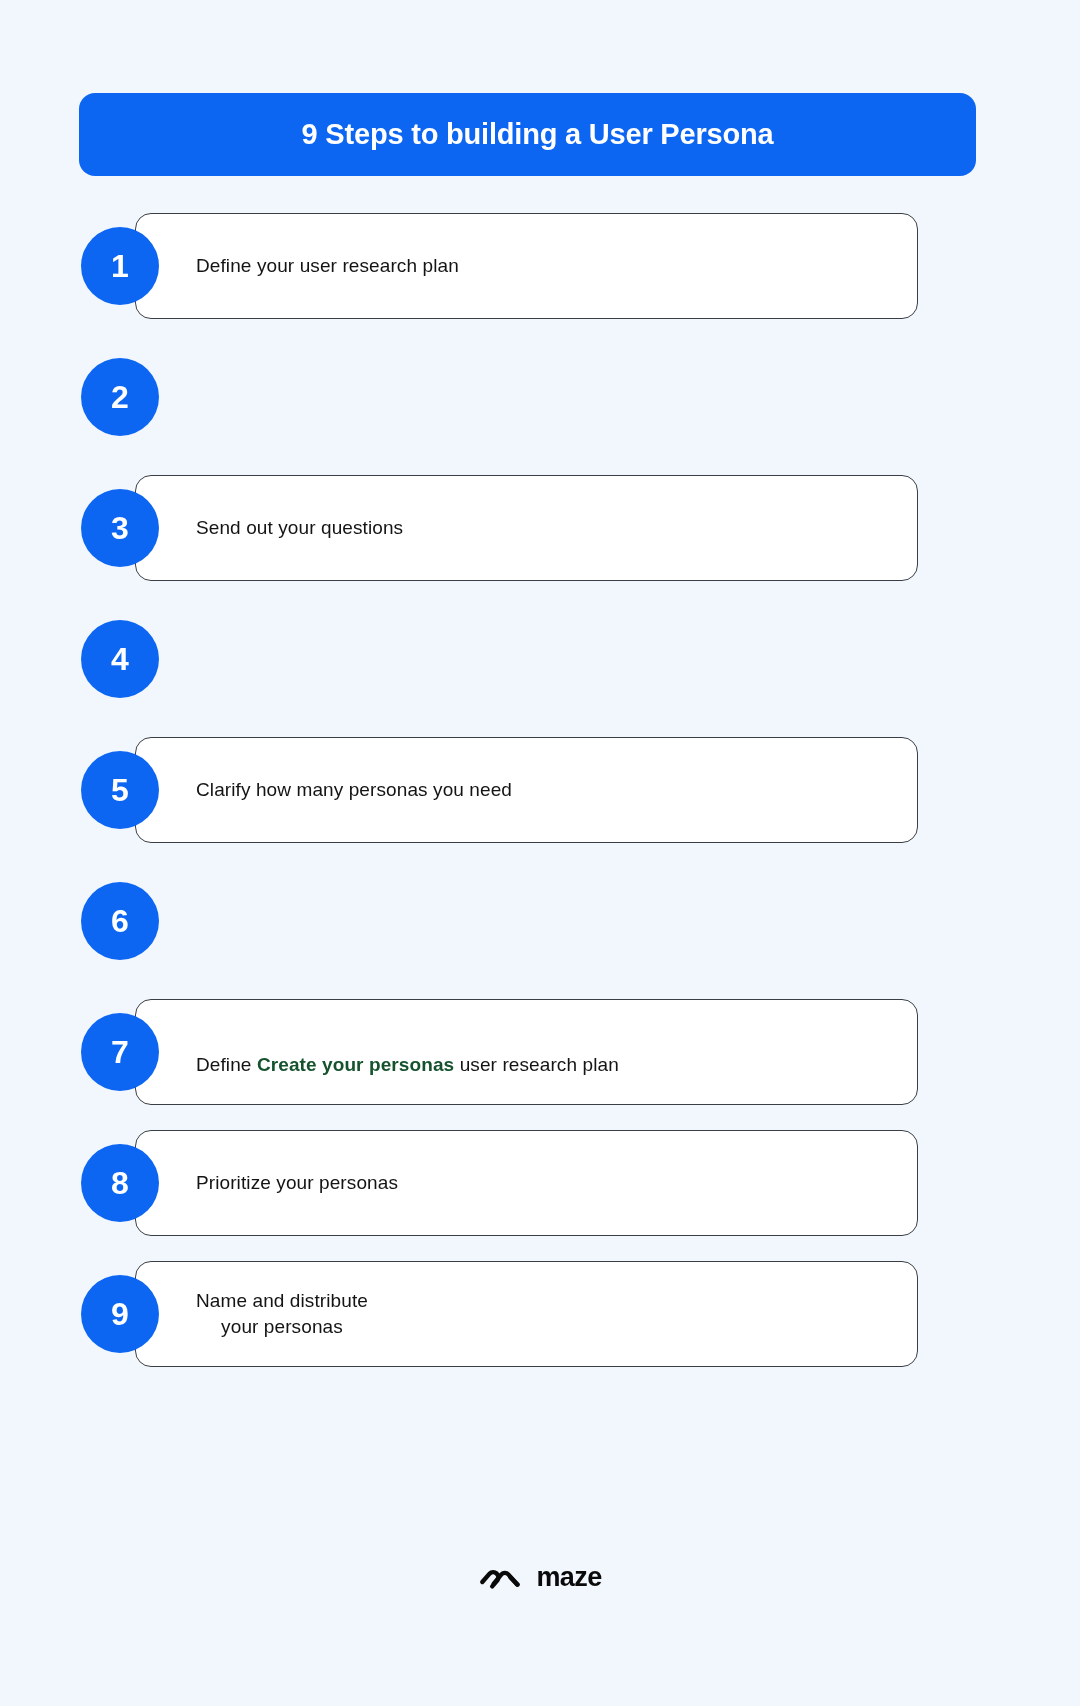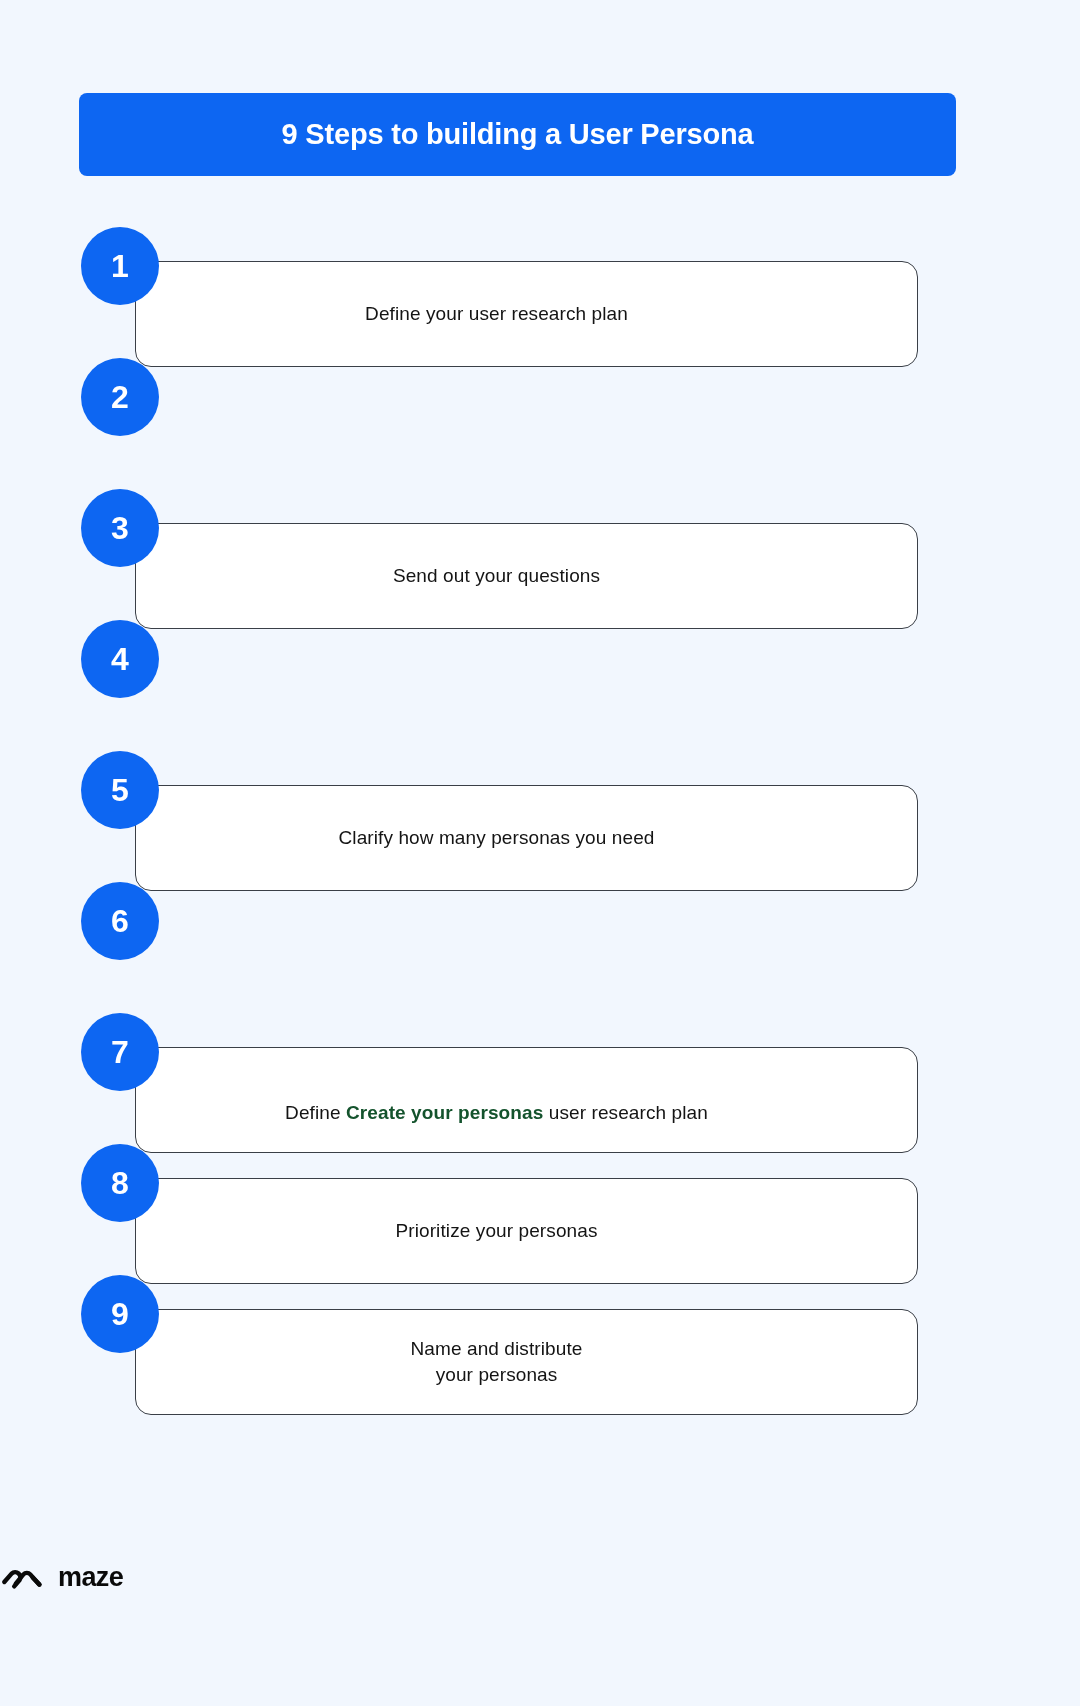--- a/index.html
+++ b/index.html
@@ -23,24 +23,25 @@
   }
 
   
   .title-banner {
     position: absolute;
     left: 79px;
     top: 93px;
     width: 877px;
     height: 83px;
     background: #0d66f2;
-    border-radius: 8px;
+    border-radius: 16px;
     display: flex;
     align-items: center;
     justify-content: center;
+    padding-left: 20px;
   }
   .title-text {
     color: #ffffff;
     font-size: 29px;
     font-weight: bold;
     letter-spacing: -0.2px;
     text-align: center;
     line-height: 1.2;
   }
 
@@ -63,22 +64,21 @@
     left: 135px;
     top: 0;
     width: 783px;
     height: 106px;
     box-sizing: border-box;
     background: #ffffff;
     border: 1px solid #3a3f47;
     border-radius: 16px;
     display: flex;
     align-items: center;
-    justify-content: center;
-    margin-top: 48px;
+    justify-content: flex-start;
   }
 
   .step-text {
     color: #141414;
     font-size: 19px;
     font-weight: normal;
     line-height: 1.35;
     text-align: center;
     letter-spacing: 0.1px;
     padding: 0 120px 0 60px;
@@ -111,21 +111,21 @@
   }
 
   
   .footer-logo {
     position: absolute;
     left: 0;
     top: 1564px;
     width: 1080px;
     display: flex;
     align-items: center;
-    justify-content: flex-start;
+    justify-content: center;
     gap: 12px;
   }
   .logo-mark {
     display: block;
     width: 46px;
     height: 26px;
   }
   .logo-word {
     color: #0a0a0a;
     font-size: 27px;

